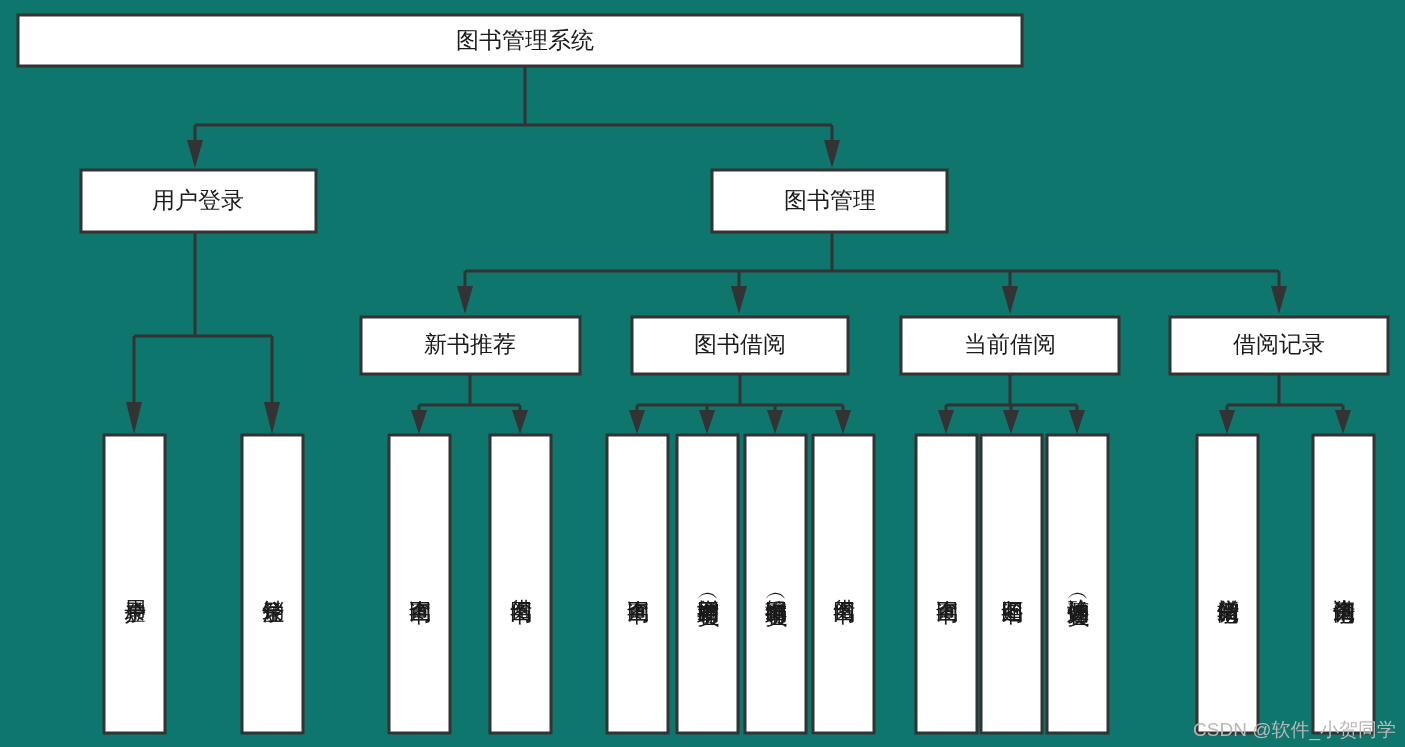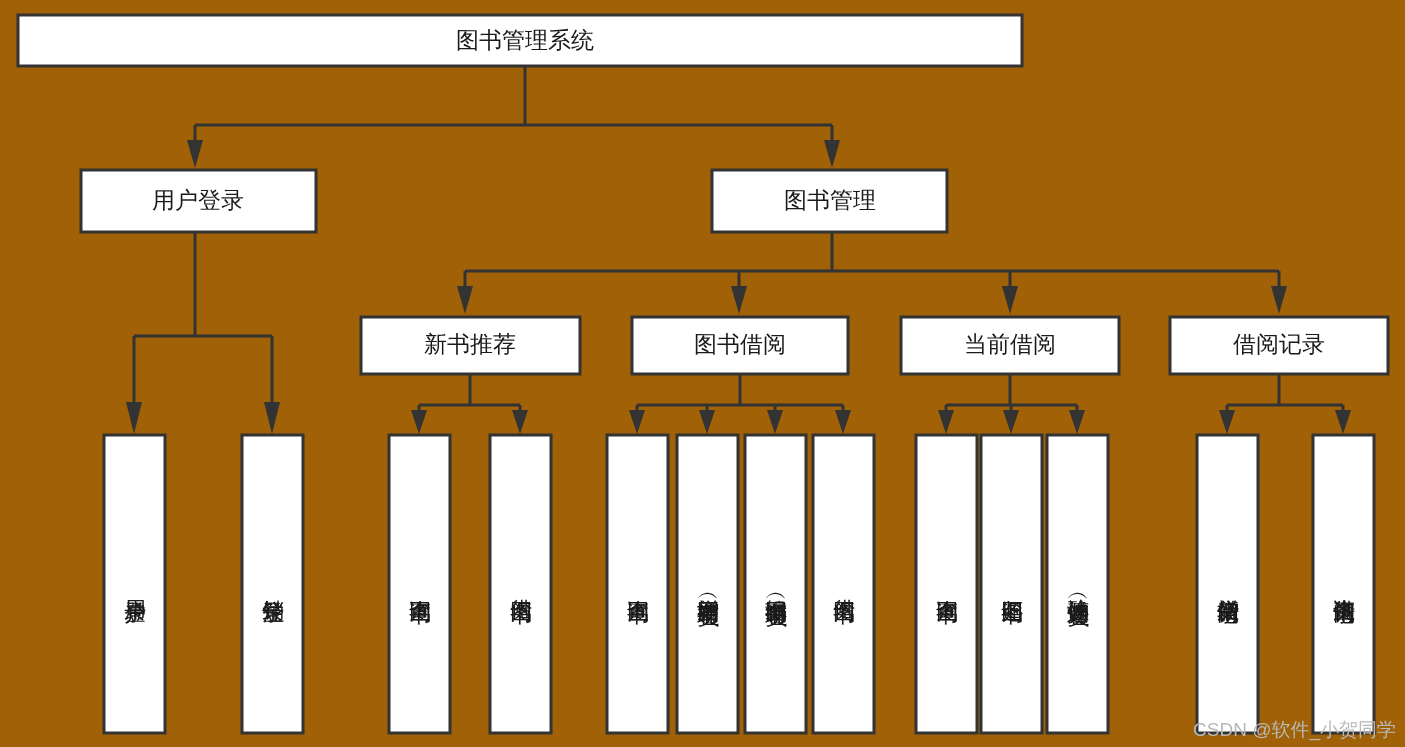--- a/index.html
+++ b/index.html
@@ -8,21 +8,21 @@
     padding: 0;
     background: #ffffff;
   }
   body {
     font-family: "Liberation Sans", "DejaVu Sans", sans-serif;
   }
   #diagram-root {
     position: relative;
     width: 1405px;
     height: 747px;
-    background: #a16207;
+    background: #0f766e;
     overflow: hidden;
   }
   svg.flow-canvas {
     position: absolute;
     top: 0;
     left: 0;
     width: 1405px;
     height: 747px;
     display: block;
   }

